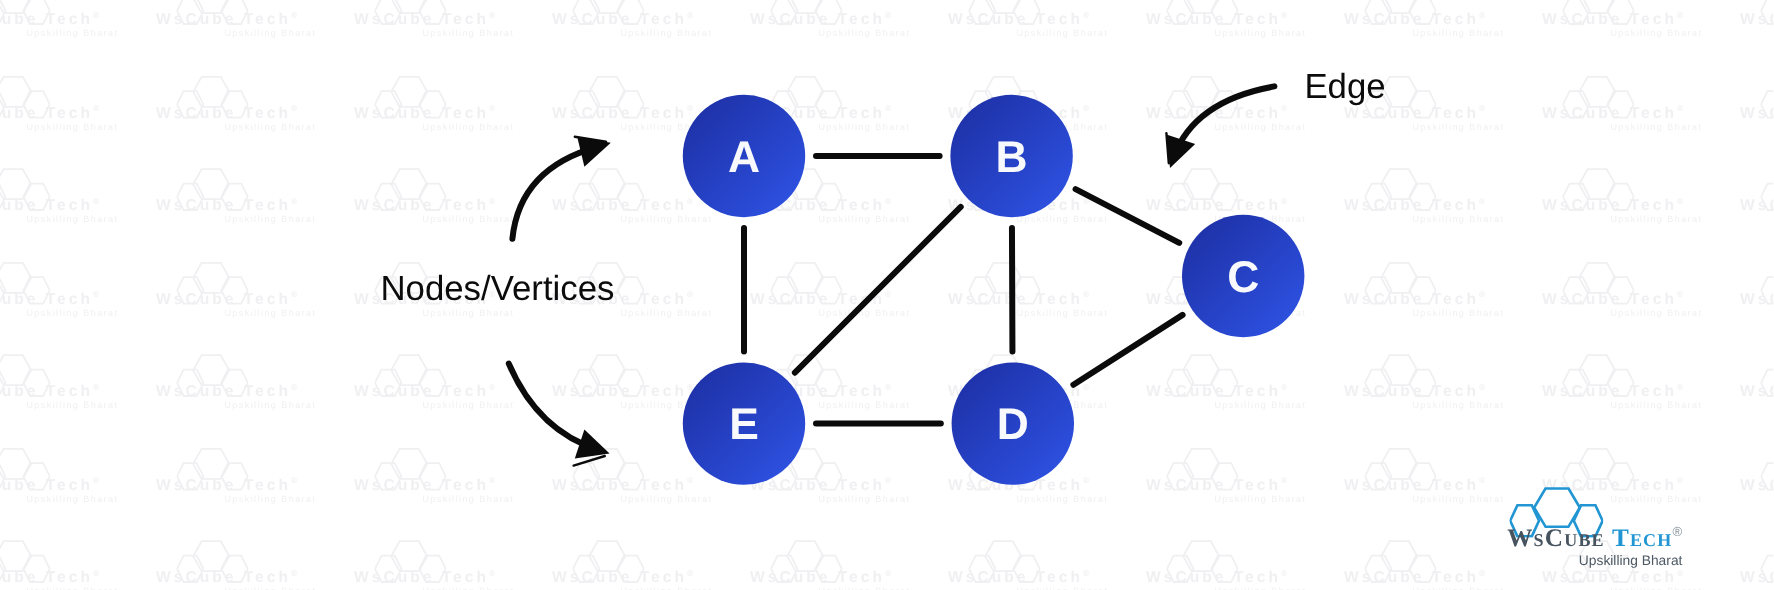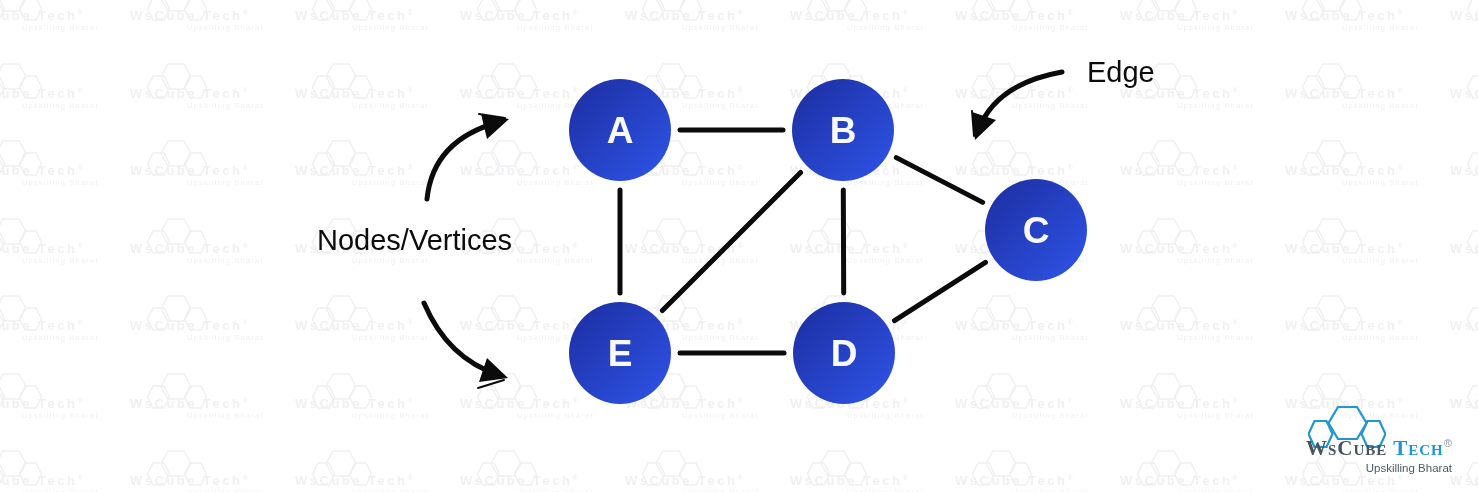--- a/index.html
+++ b/index.html
@@ -15,21 +15,21 @@
   .wm-r{font-size:7px;vertical-align:super;letter-spacing:0;}
   .wm-tag{font-size:7.5px;letter-spacing:1.2px;margin-left:57px;white-space:nowrap;}
   
   #diagram{position:absolute;left:0;top:0;z-index:1;}
   .node-letter{font-family:"Liberation Sans",sans-serif;font-size:37px;font-weight:bold;}
   .label{font-family:"Liberation Sans",sans-serif;font-size:29px;fill:#0c0c0c;}
   .arrow{fill:none;stroke:#0b0b0b;stroke-width:5;stroke-linecap:round;}
   .arrow-flick{fill:none;stroke:#0b0b0b;stroke-width:2;stroke-linecap:round;}
   .arrow-head{fill:#0b0b0b;stroke:none;}
   
-  .logo{position:absolute;left:1306px;top:406px;width:160px;z-index:2;}
+  .logo{position:absolute;left:1256px;top:406px;width:160px;z-index:2;}
   .logo-hex{display:block;margin-left:2px;}
   .logo-line{
     margin-top:-12px;font-family:"Liberation Serif",serif;font-variant:small-caps;
     font-weight:bold;font-size:21px;letter-spacing:1px;white-space:nowrap;
   }
   .logo-ws{color:#47545f;}
   .logo-tech{color:#2196d3;}
   .logo-r{
     font-size:11px;color:#8a949c;font-variant:normal;vertical-align:super;
     font-family:"Liberation Sans",sans-serif;font-weight:normal;letter-spacing:0;

